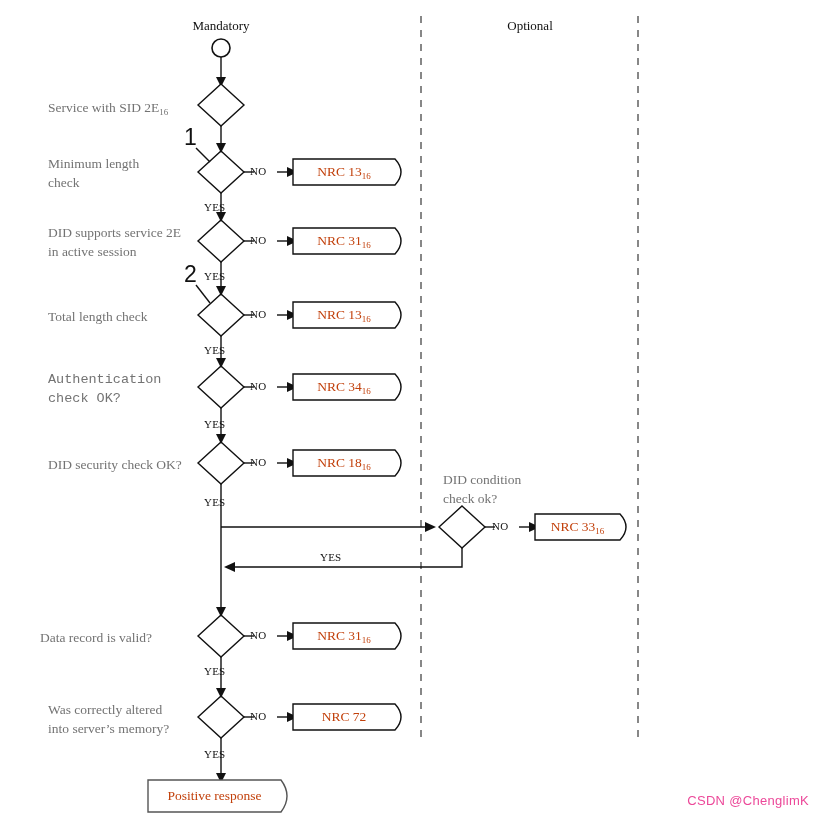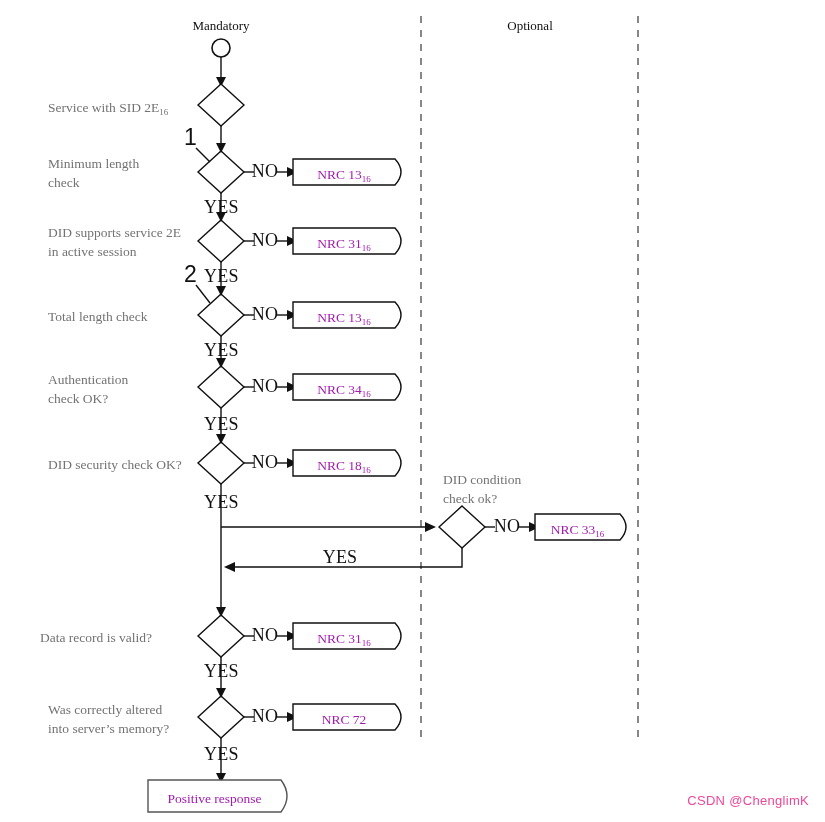--- a/index.html
+++ b/index.html
@@ -34,31 +34,31 @@
   }
   .step-label {
     position: absolute;
     font-size: 13.5px;
     line-height: 19px;
     color: #737373;
     text-align: left;
   }
   .edge-label {
     position: absolute;
-    font-size: 18px;
+    font-size: 11px;
     line-height: 13px;
     color: #111111;
-    text-align: center;
+    text-align: left;
     letter-spacing: 0.2px;
   }
   .node-text {
     position: absolute;
     font-size: 13.5px;
-    line-height: 22px;
-    color: #a21caf;
+    line-height: 16px;
+    color: #c2410c;
     text-align: center;
     white-space: nowrap;
   }
   .annot-num {
     position: absolute;
     font-size: 23px;
     line-height: 23px;
     color: #111111;
     font-family: "Liberation Sans", sans-serif;
   }
@@ -177,21 +177,21 @@
     <span>check</span>
   </div>
 
   <div class="step-label" style="left:48px; top:223px; width:160px;">
     <span>DID supports service 2E</span><br>
     <span>in active session</span>
   </div>
 
   <div class="step-label" style="left:48px; top:307px; width:160px;">Total length check</div>
 
-  <div class="step-label" style="left:48px; top:370px; width:150px;">
+  <div class="step-label" style="left:48px; top:370px; width:150px;font-family:Liberation Mono, monospace;">
     <span>Authentication</span><br>
     <span>check OK?</span>
   </div>
 
   <div class="step-label" style="left:48px; top:455px; width:165px;">DID security check OK?</div>
 
   <div class="step-label" style="left:40px; top:628px; width:165px;">Data record is valid?</div>
 
   <div class="step-label" style="left:48px; top:700px; width:165px;">
     <span>Was correctly altered</span><br>

